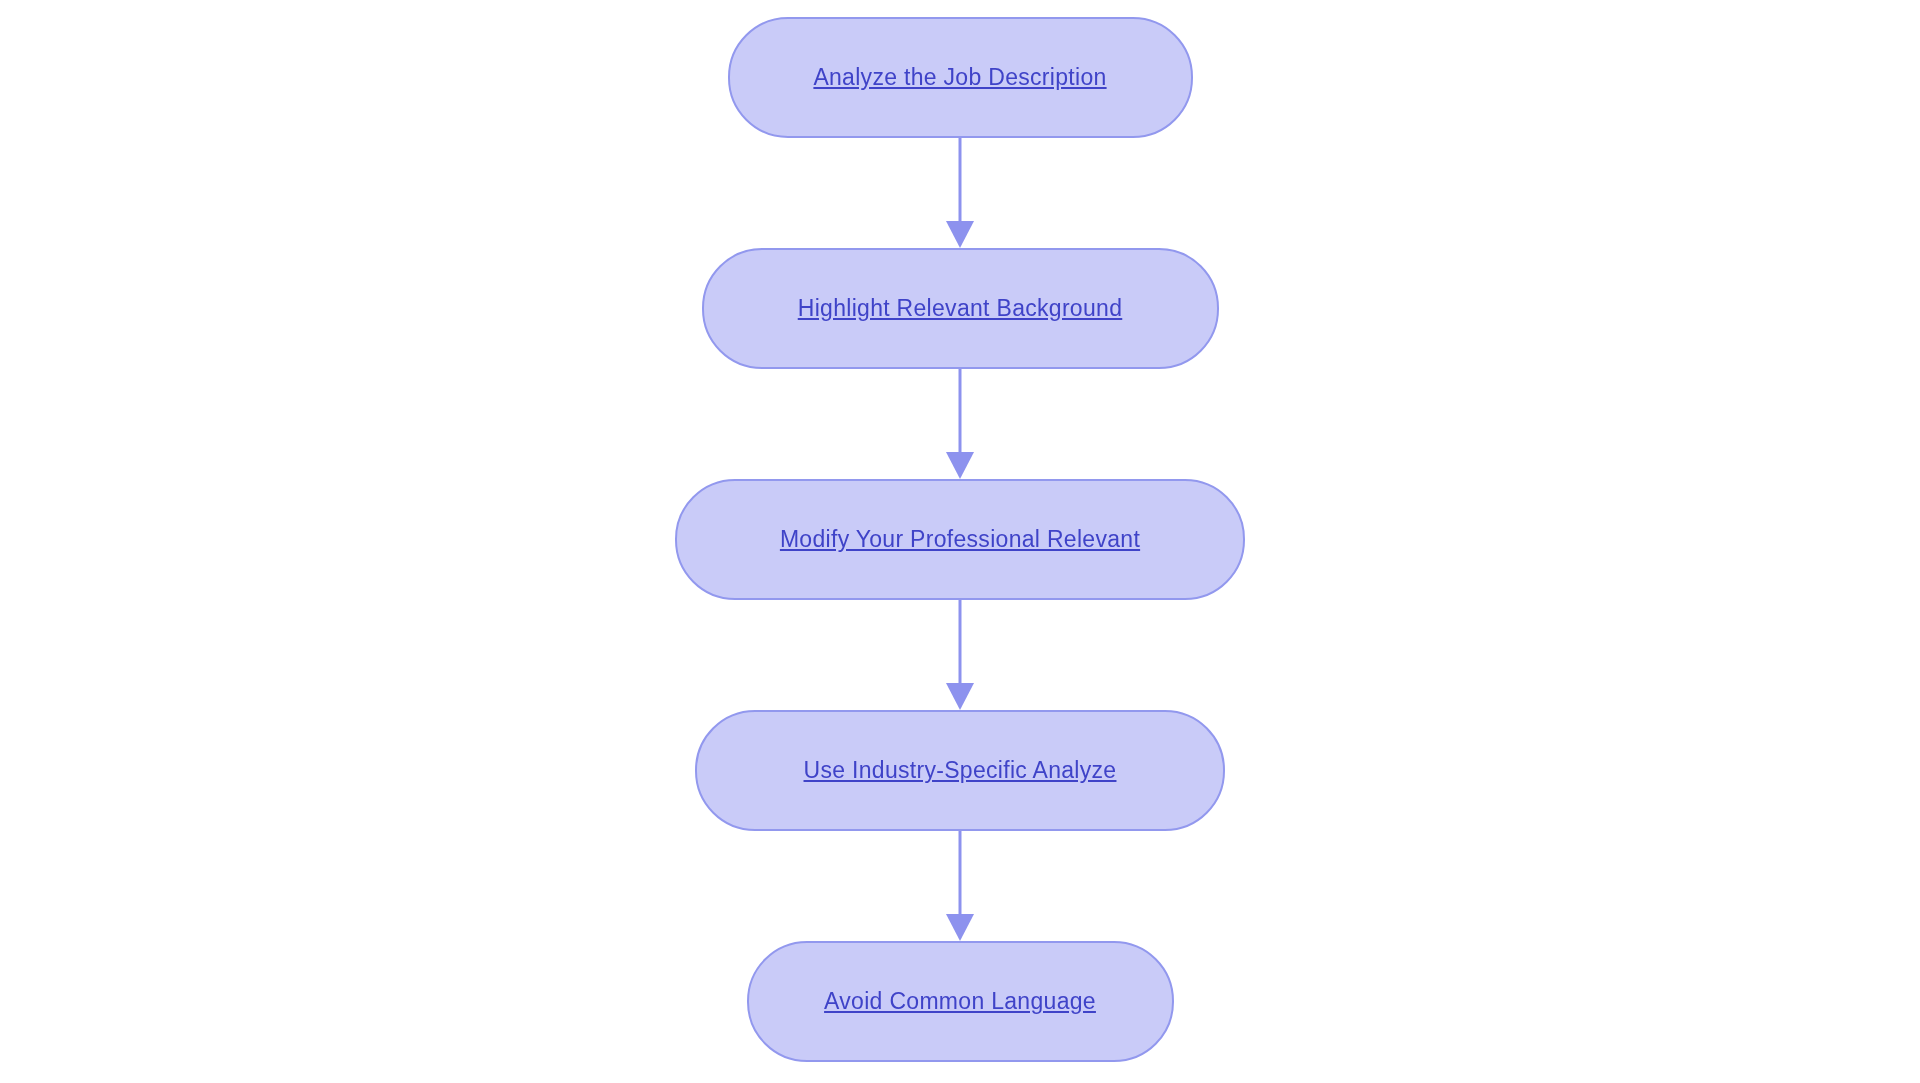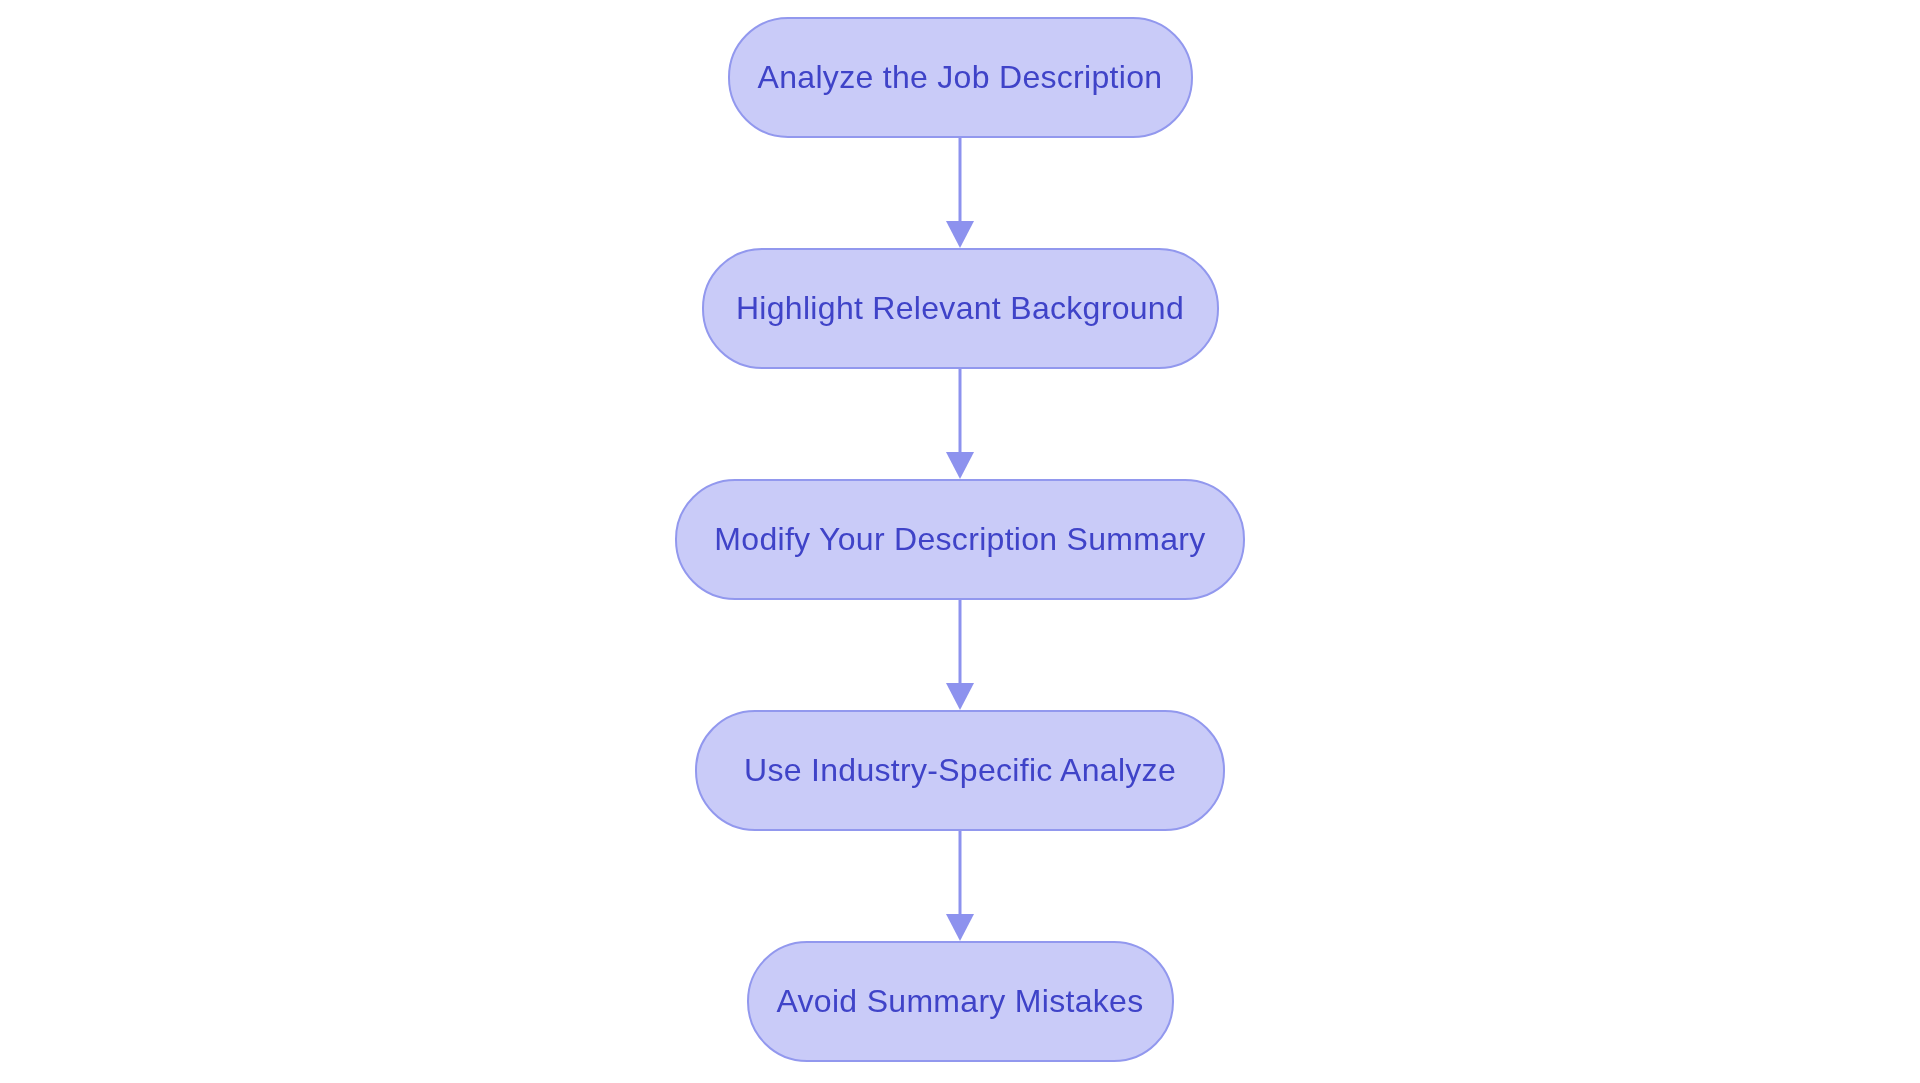--- a/index.html
+++ b/index.html
@@ -31,23 +31,24 @@
     border-radius: 60px;
     background: var(--node-fill, #c9cbf8);
     border: 2px solid var(--node-border, #9298ee);
     display: flex;
     align-items: center;
     justify-content: center;
     flex: 0 0 auto;
   }
   .node-label {
     color: var(--node-text, #3f43c8);
-    font-size: 32px;
+    font-size: 23px;
     letter-spacing: 0.3px;
     white-space: nowrap;
+    text-decoration: underline;
   }
   .node-0 { width: 465px; }
   .node-1 { width: 517px; text-align: center; }
   .node-2 { width: 570px; }
   .node-3 { width: 530px; }
   .node-4 { width: 427px; }
   .arrow {
     width: 40px;
     height: 110px;
     flex: 0 0 auto;
@@ -81,21 +82,21 @@
     </div>
 
     <div class="arrow">
       <svg viewBox="0 0 40 110" xmlns="http://www.w3.org/2000/svg" aria-hidden="true">
         <line x1="20" y1="0" x2="20" y2="86" stroke="currentColor" stroke-width="3"></line>
         <polygon points="6,83 34,83 20,110" fill="currentColor"></polygon>
       </svg>
     </div>
 
     <div class="node node-2">
-      <span class="node-label">Modify Your Description Summary</span>
+      <span class="node-label">Modify Your Professional Relevant</span>
     </div>
 
     <div class="arrow">
       <svg viewBox="0 0 40 110" xmlns="http://www.w3.org/2000/svg" aria-hidden="true">
         <line x1="20" y1="0" x2="20" y2="86" stroke="currentColor" stroke-width="3"></line>
         <polygon points="6,83 34,83 20,110" fill="currentColor"></polygon>
       </svg>
     </div>
 
     <div class="node node-3">
@@ -103,17 +104,17 @@
     </div>
 
     <div class="arrow">
       <svg viewBox="0 0 40 110" xmlns="http://www.w3.org/2000/svg" aria-hidden="true">
         <line x1="20" y1="0" x2="20" y2="86" stroke="currentColor" stroke-width="3"></line>
         <polygon points="6,83 34,83 20,110" fill="currentColor"></polygon>
       </svg>
     </div>
 
     <div class="node node-4">
-      <span class="node-label">Avoid Summary Mistakes</span>
+      <span class="node-label">Avoid Common Language</span>
     </div>
 
   </div>
 </div>
 
 </body></html>

